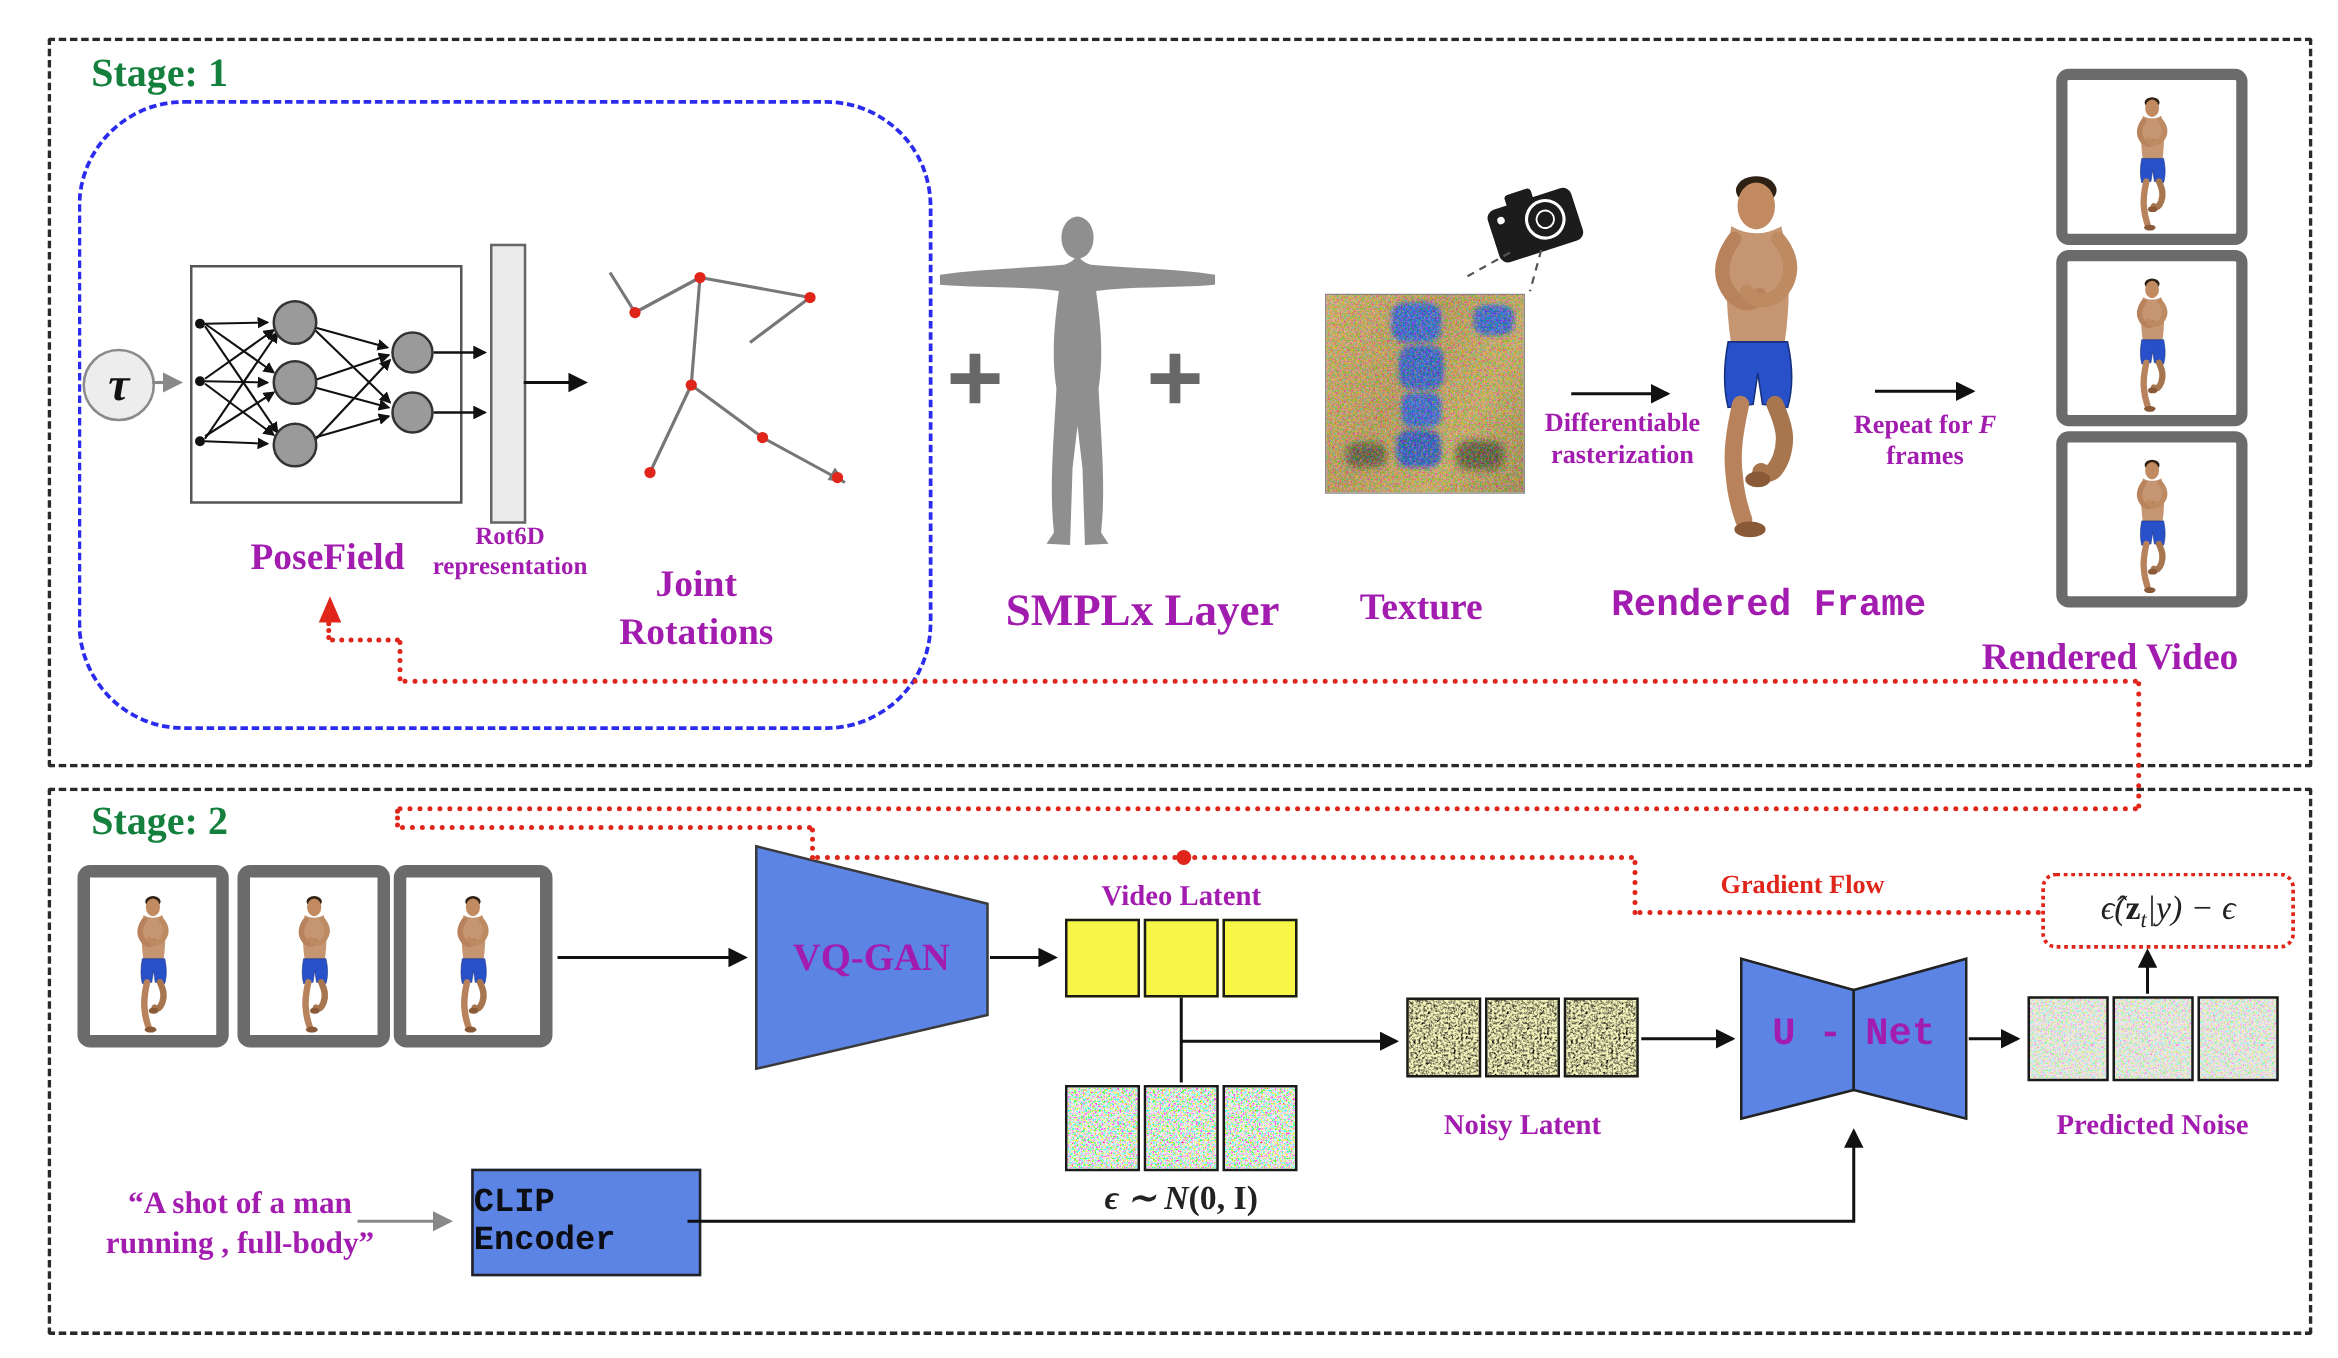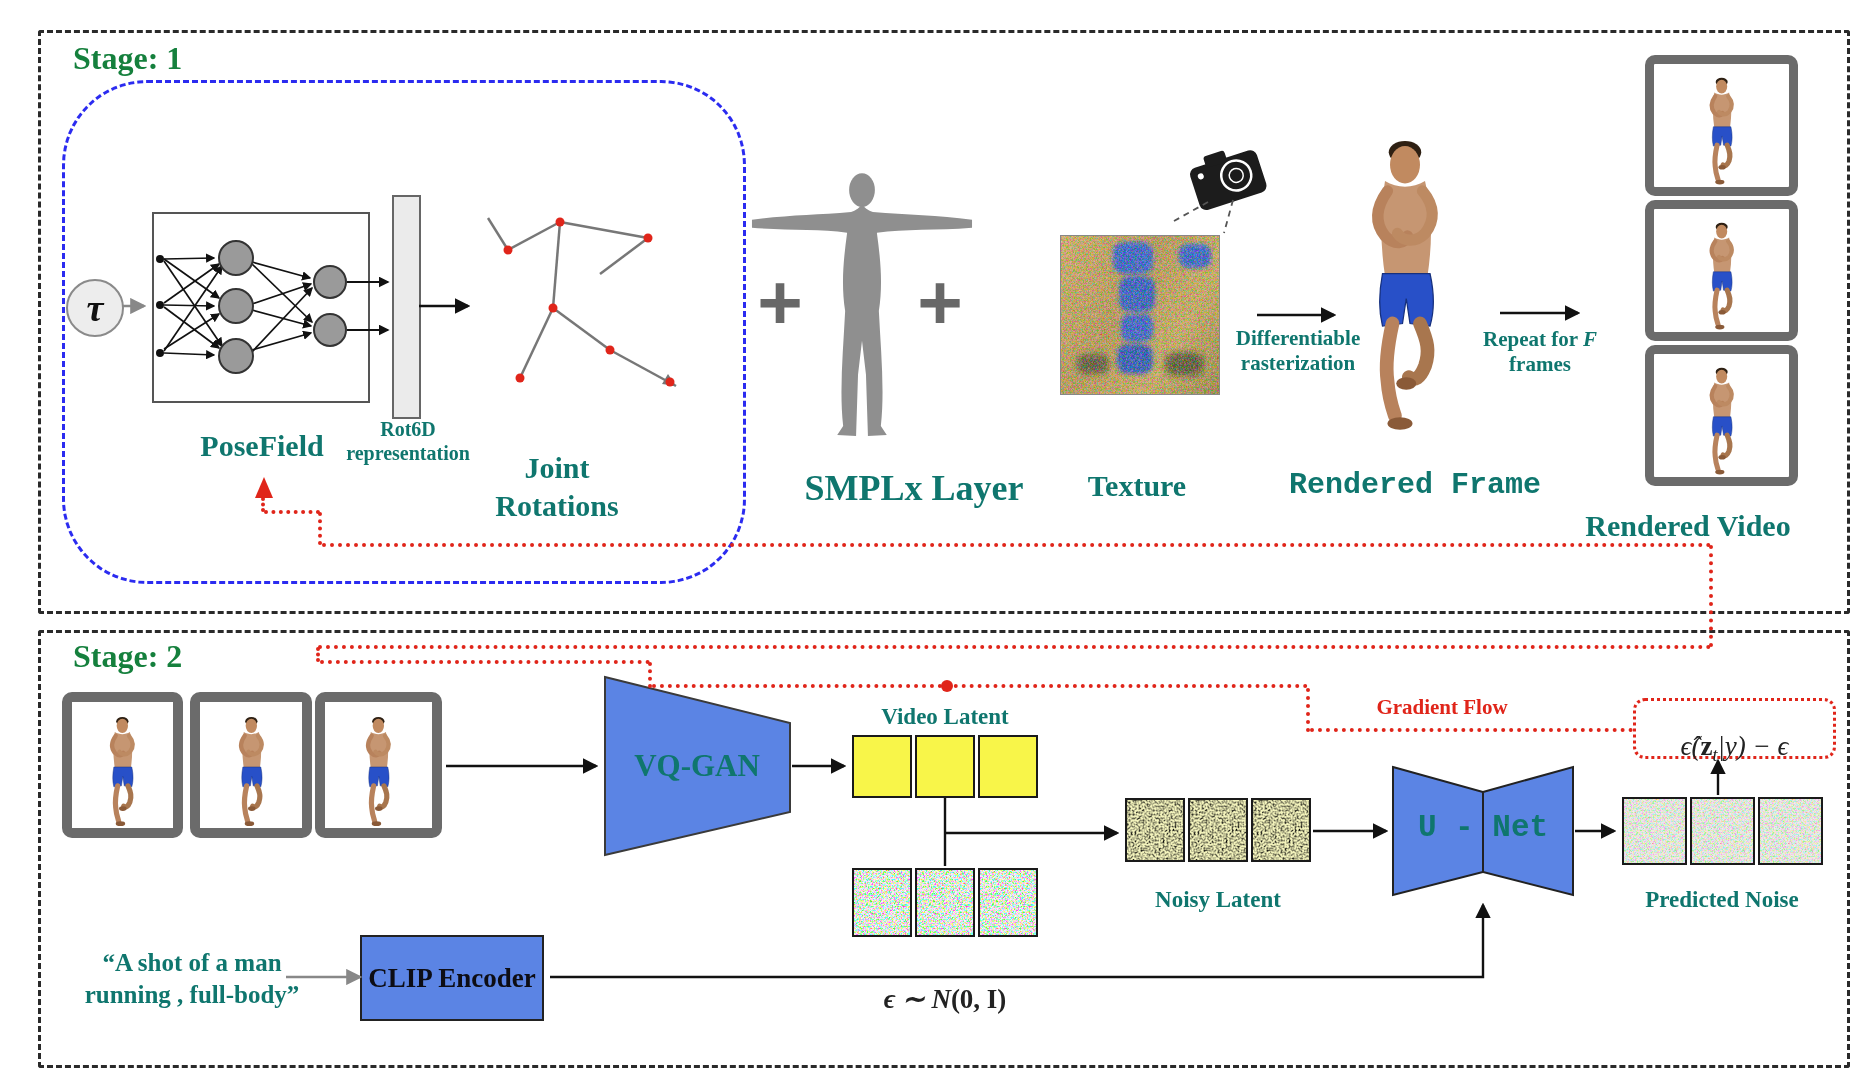--- a/index.html
+++ b/index.html
@@ -1,41 +1,41 @@
 <!DOCTYPE html>
 <html><head>
 <meta charset="utf-8">
 <style>
   html,body{margin:0;padding:0;background:#ffffff;}
   .canvas{position:relative;width:1870px;height:1086px;background:#ffffff;overflow:hidden;
           font-family:"Liberation Serif",serif;color:#10101c;}
   .stagebox{position:absolute;border:3px dashed #2a2a2a;border-radius:3px;background:transparent;}
   .bluebox{position:absolute;border:3px dashed #2b2bf0;border-radius:85px;}
-  .lbl{position:absolute;transform:translateX(-50%);font-weight:bold;color:#0f766e;
+  .lbl{position:absolute;transform:translateX(-50%);font-weight:bold;color:#a21caf;
        white-space:nowrap;text-align:center;line-height:1.05;}
   .lbl-left{position:absolute;font-weight:bold;color:#15803d;white-space:nowrap;}
   .plus{position:absolute;transform:translate(-50%,-50%);font-family:"Liberation Sans",sans-serif;
         font-weight:bold;color:#686868;font-size:78px;line-height:1;}
   .vframe{position:absolute;border:9px solid #6b6b6b;border-radius:10px;background:#fff;
           box-sizing:border-box;display:flex;align-items:flex-end;justify-content:center;}
   .vframe svg{height:90%;}
   .node-circle{position:absolute;border-radius:50%;background:#ededed;border:2px solid #8a8a8a;
                display:flex;align-items:center;justify-content:center;}
   .tau{font-weight:bold;font-style:italic;font-size:38px;color:#111;}
   .pfbox{position:absolute;border:2px solid #555;background:#fff;}
   .rot6d{position:absolute;background:#ebebeb;border:2px solid #666;}
   .latent-sq{position:absolute;background:#f8f549;border:2px solid #1a1a1a;box-sizing:border-box;}
   .noise-sq{position:absolute;border:2px solid #1a1a1a;box-sizing:border-box;overflow:hidden;}
   .noise-sq svg{display:block;width:100%;height:100%;}
   .rh{position:absolute;border-top:4px dotted #e0251a;}
   .rv{position:absolute;border-left:4px dotted #e0251a;}
   .reddot{position:absolute;width:12px;height:12px;border-radius:50%;background:#e0251a;}
   .lossbox{position:absolute;border:3px dotted #e0251a;border-radius:12px;
            display:flex;align-items:center;justify-content:center;}
-  .formula{font-style:italic;font-size:27px;color:#222;white-space:nowrap;margin-top:41px;}
+  .formula{font-style:italic;font-size:27px;color:#222;white-space:nowrap;}
   .formula .bold{font-weight:bold;font-style:normal;}
   .clipbox{position:absolute;background:#5b84e4;border:2px solid #222;
            display:flex;align-items:center;justify-content:center;}
   .texwrap{position:absolute;overflow:hidden;border:1px solid #888;}
   .texblob{position:absolute;border-radius:30%;}
   svg.layer{position:absolute;left:0;top:0;pointer-events:none;}
 </style>
 </head>
 <body>
 
@@ -255,21 +255,21 @@
       </svg>
     </div>
   <div class="lbl" style="left:1722px;top:888px;font-size:23px;">Predicted Noise</div>
 
   <div class="lossbox" style="left:1633px;top:698px;width:197px;height:55px;">
     <span class="formula"><span>ϵ̂(</span><span class="bold">z</span><sub style="font-size:18px;">t</sub><span>|y) − ϵ</span></span>
   </div>
 
   <div class="lbl" style="left:1442px;top:696px;font-size:21px;color:#e0251a;">Gradient Flow</div>
 
-  <div class="clipbox" style="left:360px;top:935px;width:180px;height:82px;">
+  <div class="clipbox" style="left:377px;top:935px;width:180px;height:82px;font-family:Liberation Mono, monospace;">
     <span style="font-weight:bold;font-size:27px;color:#0d0d14;">CLIP Encoder</span>
   </div>
   <div class="lbl" style="left:192px;top:950px;font-size:25px;">“A shot of a man</div>
   <div class="lbl" style="left:192px;top:982px;font-size:25px;">running , full-body”</div>
 
   <svg class="layer" width="1870" height="1086">
     <defs>
       <marker id="mB" viewBox="0 0 10 10" refX="8.5" refY="5" markerWidth="6.5" markerHeight="6.5" orient="auto-start-reverse">
           <path d="M0,0 L10,5 L0,10 Z" fill="#111"></path>
         </marker>

